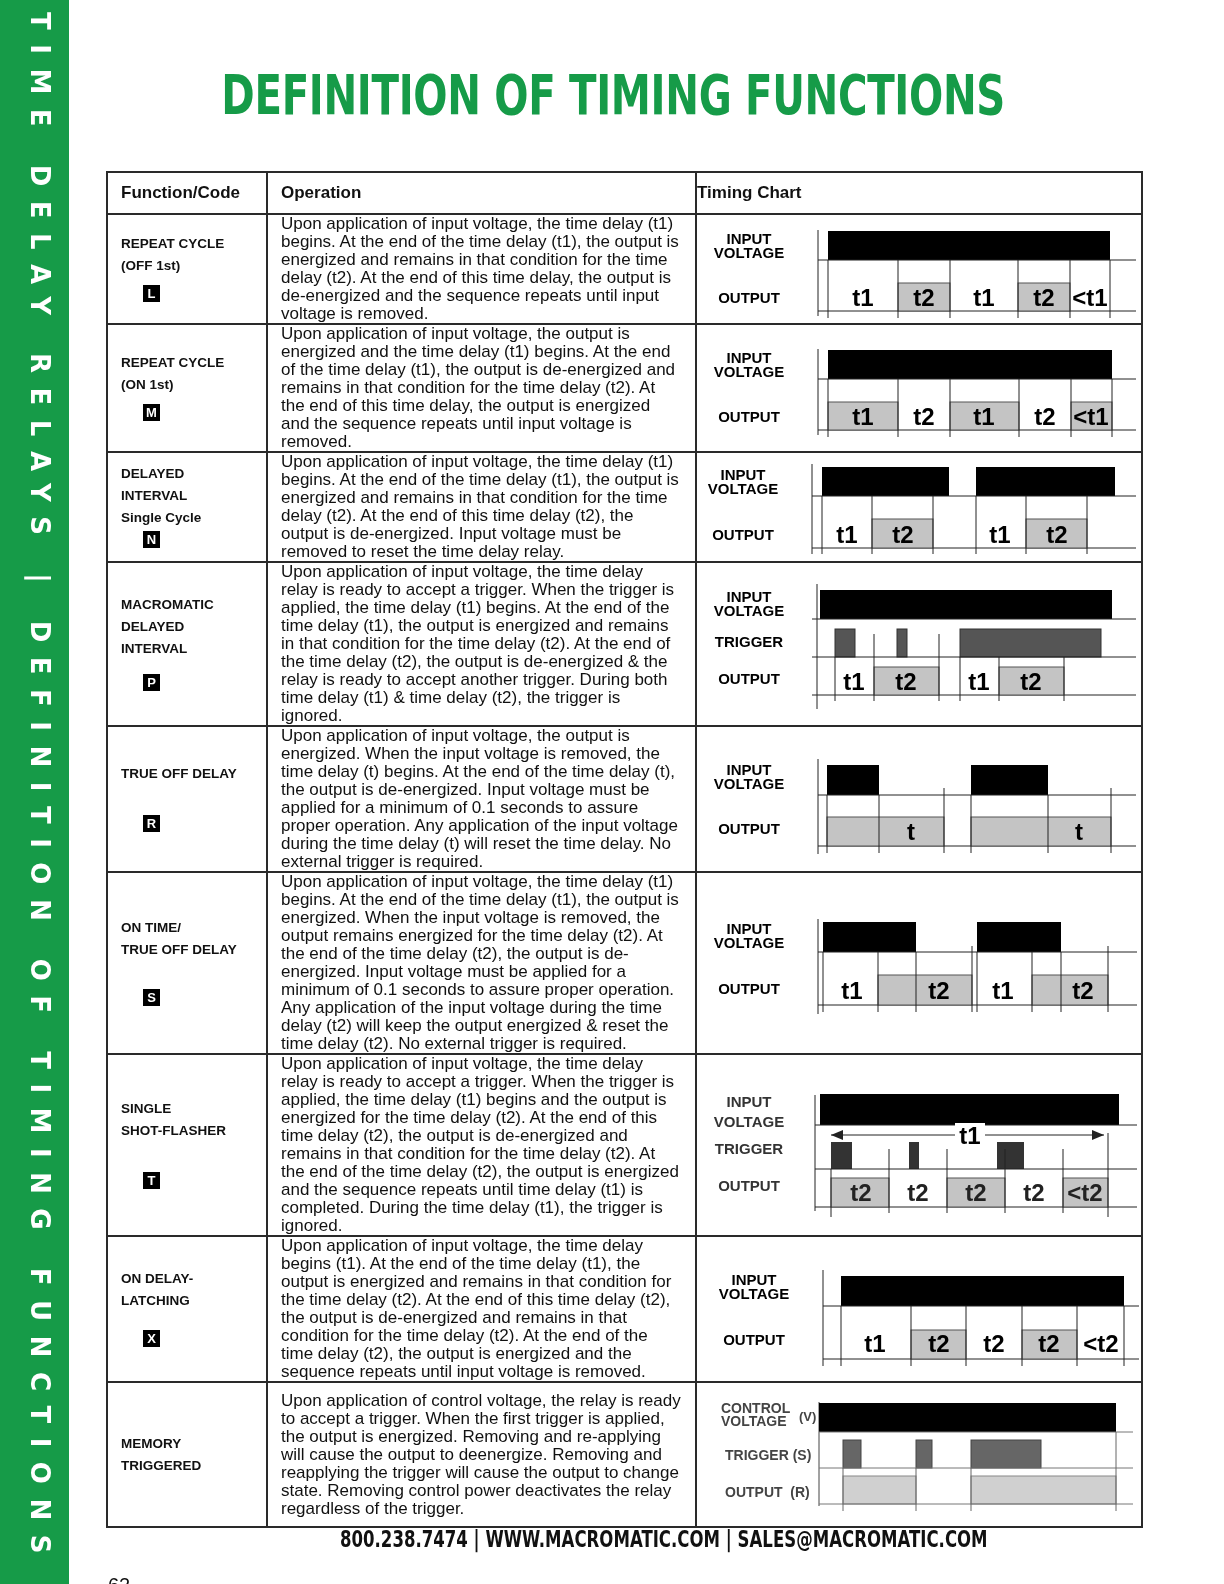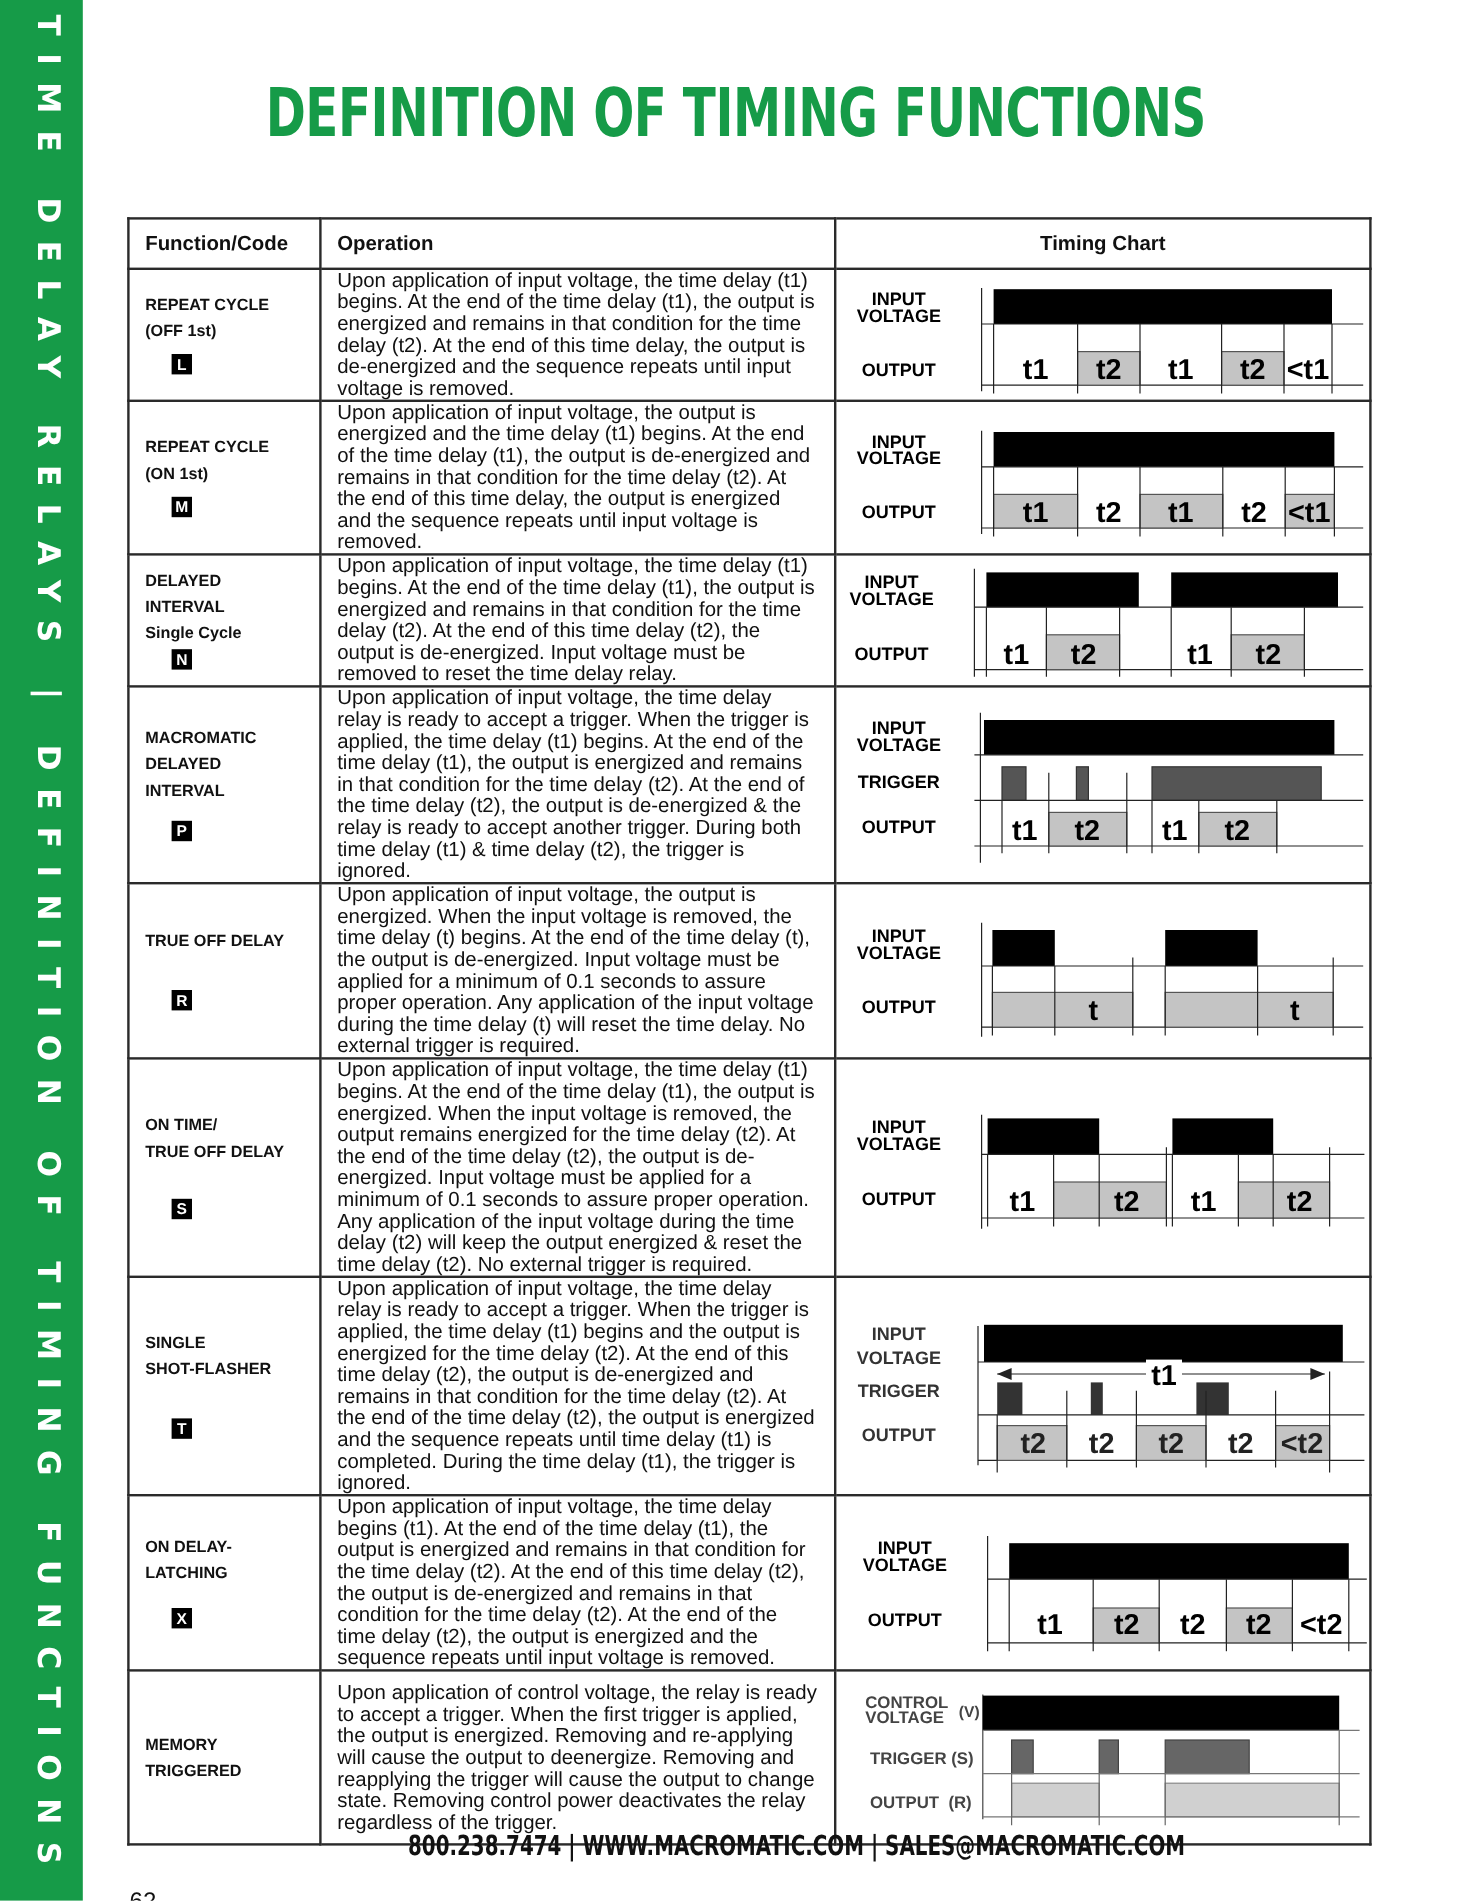--- a/index.html
+++ b/index.html
@@ -1,24 +1,24 @@
 <!DOCTYPE html>
 <html><head>
 <meta charset="utf-8">
 <style>
   html, body { margin: 0; padding: 0; }
   body { width: 1224px; height: 1584px; position: relative; background: #ffffff; font-family: "Liberation Sans", sans-serif; color: #111; overflow: hidden; }
   .side-band { position: absolute; left: 0; top: 0; width: 69px; height: 1584px; background: #169b48; }
   .side-text { position: absolute; left: 40px; top: 790px; transform: translate(-50%, -50%) rotate(90deg); white-space: nowrap; color: #fff; font-family: "DejaVu Sans", sans-serif; font-weight: bold; font-size: 26px; letter-spacing: 14.5px; }
   .title { position: absolute; left: 69px; right: 0; top: 62px; text-align: left; }
   .title span { display: inline-block; font-family: "DejaVu Sans", sans-serif; font-weight: bold; font-size: 56px; color: #169b48; transform: scaleX(0.72); transform-origin: center; letter-spacing: -0.5px; }
-  table.grid { position: absolute; left: 106px; top: 171px; width: 1035px; border-collapse: collapse; table-layout: fixed; margin-top: 10px; }
+  table.grid { position: absolute; left: 106px; top: 171px; width: 1035px; border-collapse: collapse; table-layout: fixed; }
   table.grid th, table.grid td { border: 2px solid #2a2a2a; vertical-align: middle; padding: 0; }
   table.grid th { height: 40px; font-size: 17px; font-weight: bold; text-align: left; padding-left: 13px; }
-  table.grid th.chart-head { text-align: center; padding-left: 0; }
+  table.grid th.chart-head { padding-left: 0; }
   td.func { padding-left: 13px !important; font-size: 13.5px; font-weight: bold; line-height: 22px; }
   .code-badge { display: inline-block; margin-top: 8px; margin-left: 22px; background: #000; color: #fff; font-size: 13px; font-weight: bold; width: 17px; height: 17px; line-height: 17px; text-align: center; }
   td.op { padding: 0 12px 0 13px !important; font-size: 17px; line-height: 18px; }
   td.chart { padding: 0 !important; }
   td.chart svg { display: block; }
   .footer-page { position: absolute; left: 108px; top: 1530px; font-size: 20px; color: #111; margin-top: 44px; }
   .footer-contact { position: absolute; left: 340px; top: 1526px; white-space: nowrap; }
   .footer-contact span { display: inline-block; font-family: "DejaVu Sans", sans-serif; font-weight: bold; font-size: 23px; color: #111; transform: scaleX(0.72); transform-origin: left; }
 </style>
 </head>

